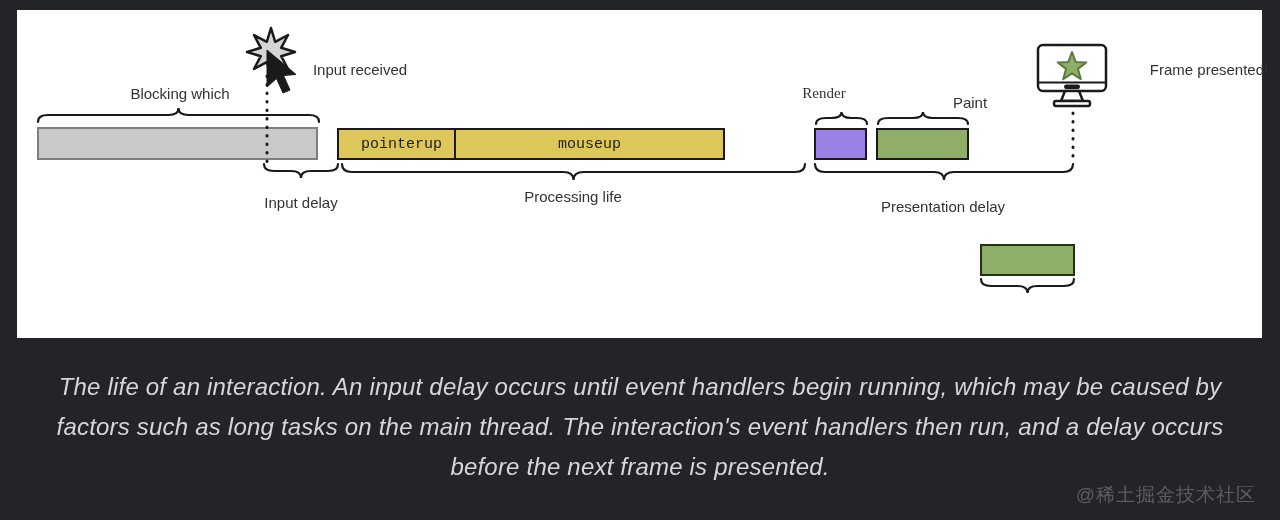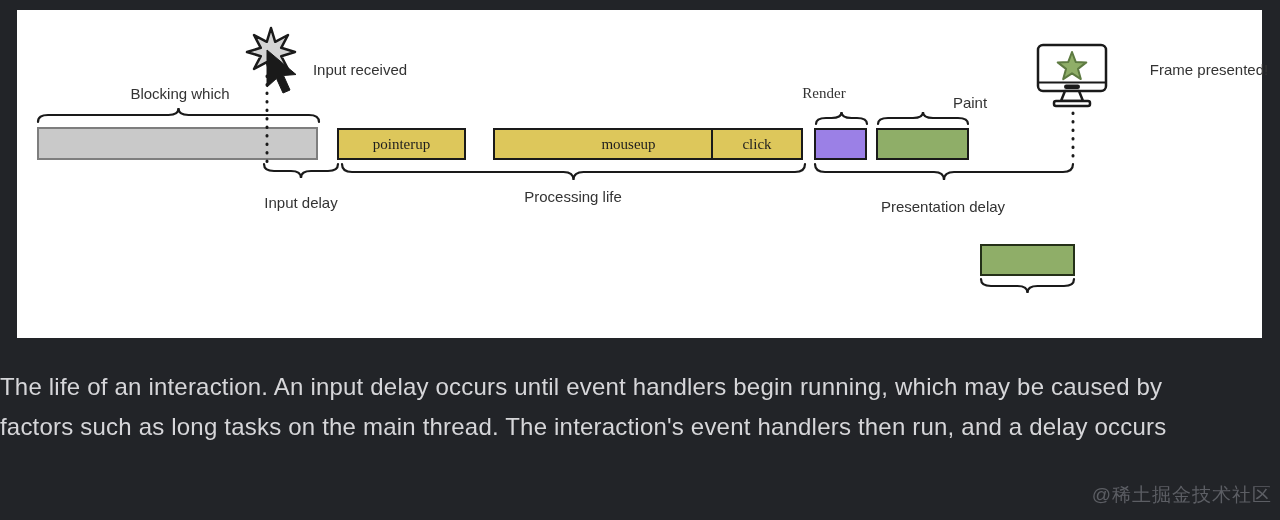--- a/index.html
+++ b/index.html
@@ -32,42 +32,44 @@
   
   .bar {
     height: 32px;
     top: 118px;
     border: 2px solid #1a1a1a;
     display: flex;
     align-items: center;
     justify-content: center;
   }
   .bar-gray   { left: 20px;  width: 281px; top: 117px; height: 33px; background: #c9c9c9; border-color: #7e7e7e; }
-  .bar-event  { background: #ddc75b; font-family: Liberation Serif, serif; font-size: 15px; color: #1e1e1e; }
+  .bar-event  { background: #ddc75b; font-family: Liberation Mono, monospace; font-size: 15px; color: #1e1e1e; }
   .bar-pointerup { left: 320px; width: 129px; }
-  .bar-mouseup   { left: 476px; width: 271px; }
+  .bar-mouseup   { left: 437px; width: 271px; }
   .bar-click     { left: 694px; width: 92px; }
   .bar-render { left: 797px; width: 53px; background: #9b80e6; }
   .bar-paint  { left: 859px; width: 93px; background: #8fae68; }
   .bar-compositing { left: 963px; top: 234px; width: 95px; background: #8fae68; border-color: #243018; }
 
   svg.brace, svg.icon, svg.dots { overflow: visible; }
 
   
   .caption {
     position: absolute;
     left: 0; right: 0; top: 367px;
+    text-align: center;
+    font-style: italic;
     font-size: 24px;
     line-height: 40px;
     color: #d6d6d9;
     letter-spacing: 0.2px;
   }
   .watermark {
     position: absolute;
-    right: 8px; bottom: 12px;
+    right: 24px; bottom: 12px;
     font-size: 19px;
     color: #5c5e64;
     letter-spacing: 1px;
   }
 </style>
 </head>
 <body>
 
 <div class="stage">
 
@@ -89,23 +91,20 @@
     <svg class="icon" width="34" height="48" style="left:249px; top:39px; z-index:5;">
       <polygon points="1,1 1,38 10.5,29.5 17,44 24,41 17.5,26.5 30,25.5" fill="#1a1a1a" stroke="#1a1a1a" stroke-width="1" stroke-linejoin="round"></polygon>
     </svg>
     <div class="dlabel" style="left:343px; top:51px;">Input received</div>
 
     <div class="bar bar-event bar-pointerup">
       <span style="position:static;">pointerup</span>
     </div>
     <div class="bar bar-event bar-mouseup">
       <span style="position:static;">mouseup</span>
-    </div>
-    <div class="bar bar-event bar-click">
-      <span style="position:static;">click</span>
     </div>
 
     <div class="bar bar-render"></div>
     <div class="bar bar-paint"></div>
 
     <div class="dlabel" style="left:807px; top:75px;font-family:Liberation Serif, serif;">Render</div>
     <svg class="brace" width="53" height="14" style="left:798px; top:101px;">
         <path d="M1 13 Q1 7 11 7 L16.5 7 Q26.5 7 26.5 1 Q26.5 7 36.5 7 L42 7 Q52 7 52 13" fill="none" stroke="#1a1a1a" stroke-width="2.2" stroke-linecap="round"></path>
       </svg>
     <div class="dlabel" style="left:906px; top:84px;margin-left:47px;">Paint</div>
@@ -145,17 +144,18 @@
     <div class="bar bar-compositing"></div>
     <svg class="brace" width="95" height="16" style="left:963px; top:268px;">
         <path d="M1 1 Q1 8 11 8 L37.5 8 Q47.5 8 47.5 15 Q47.5 8 57.5 8 L84 8 Q94 8 94 1" fill="none" stroke="#1a1a1a" stroke-width="2.2" stroke-linecap="round"></path>
       </svg>
 
   </div>
 
   <div class="caption">
     <div>The life of an interaction. An input delay occurs until event handlers begin running, which may be caused by</div>
     <div>factors such as long tasks on the main thread. The interaction's event handlers then run, and a delay occurs</div>
+    <div>before the next frame is presented.</div>
   </div>
 
   <div class="watermark">@稀土掘金技术社区</div>
 
 </div>
 
 </body></html>

